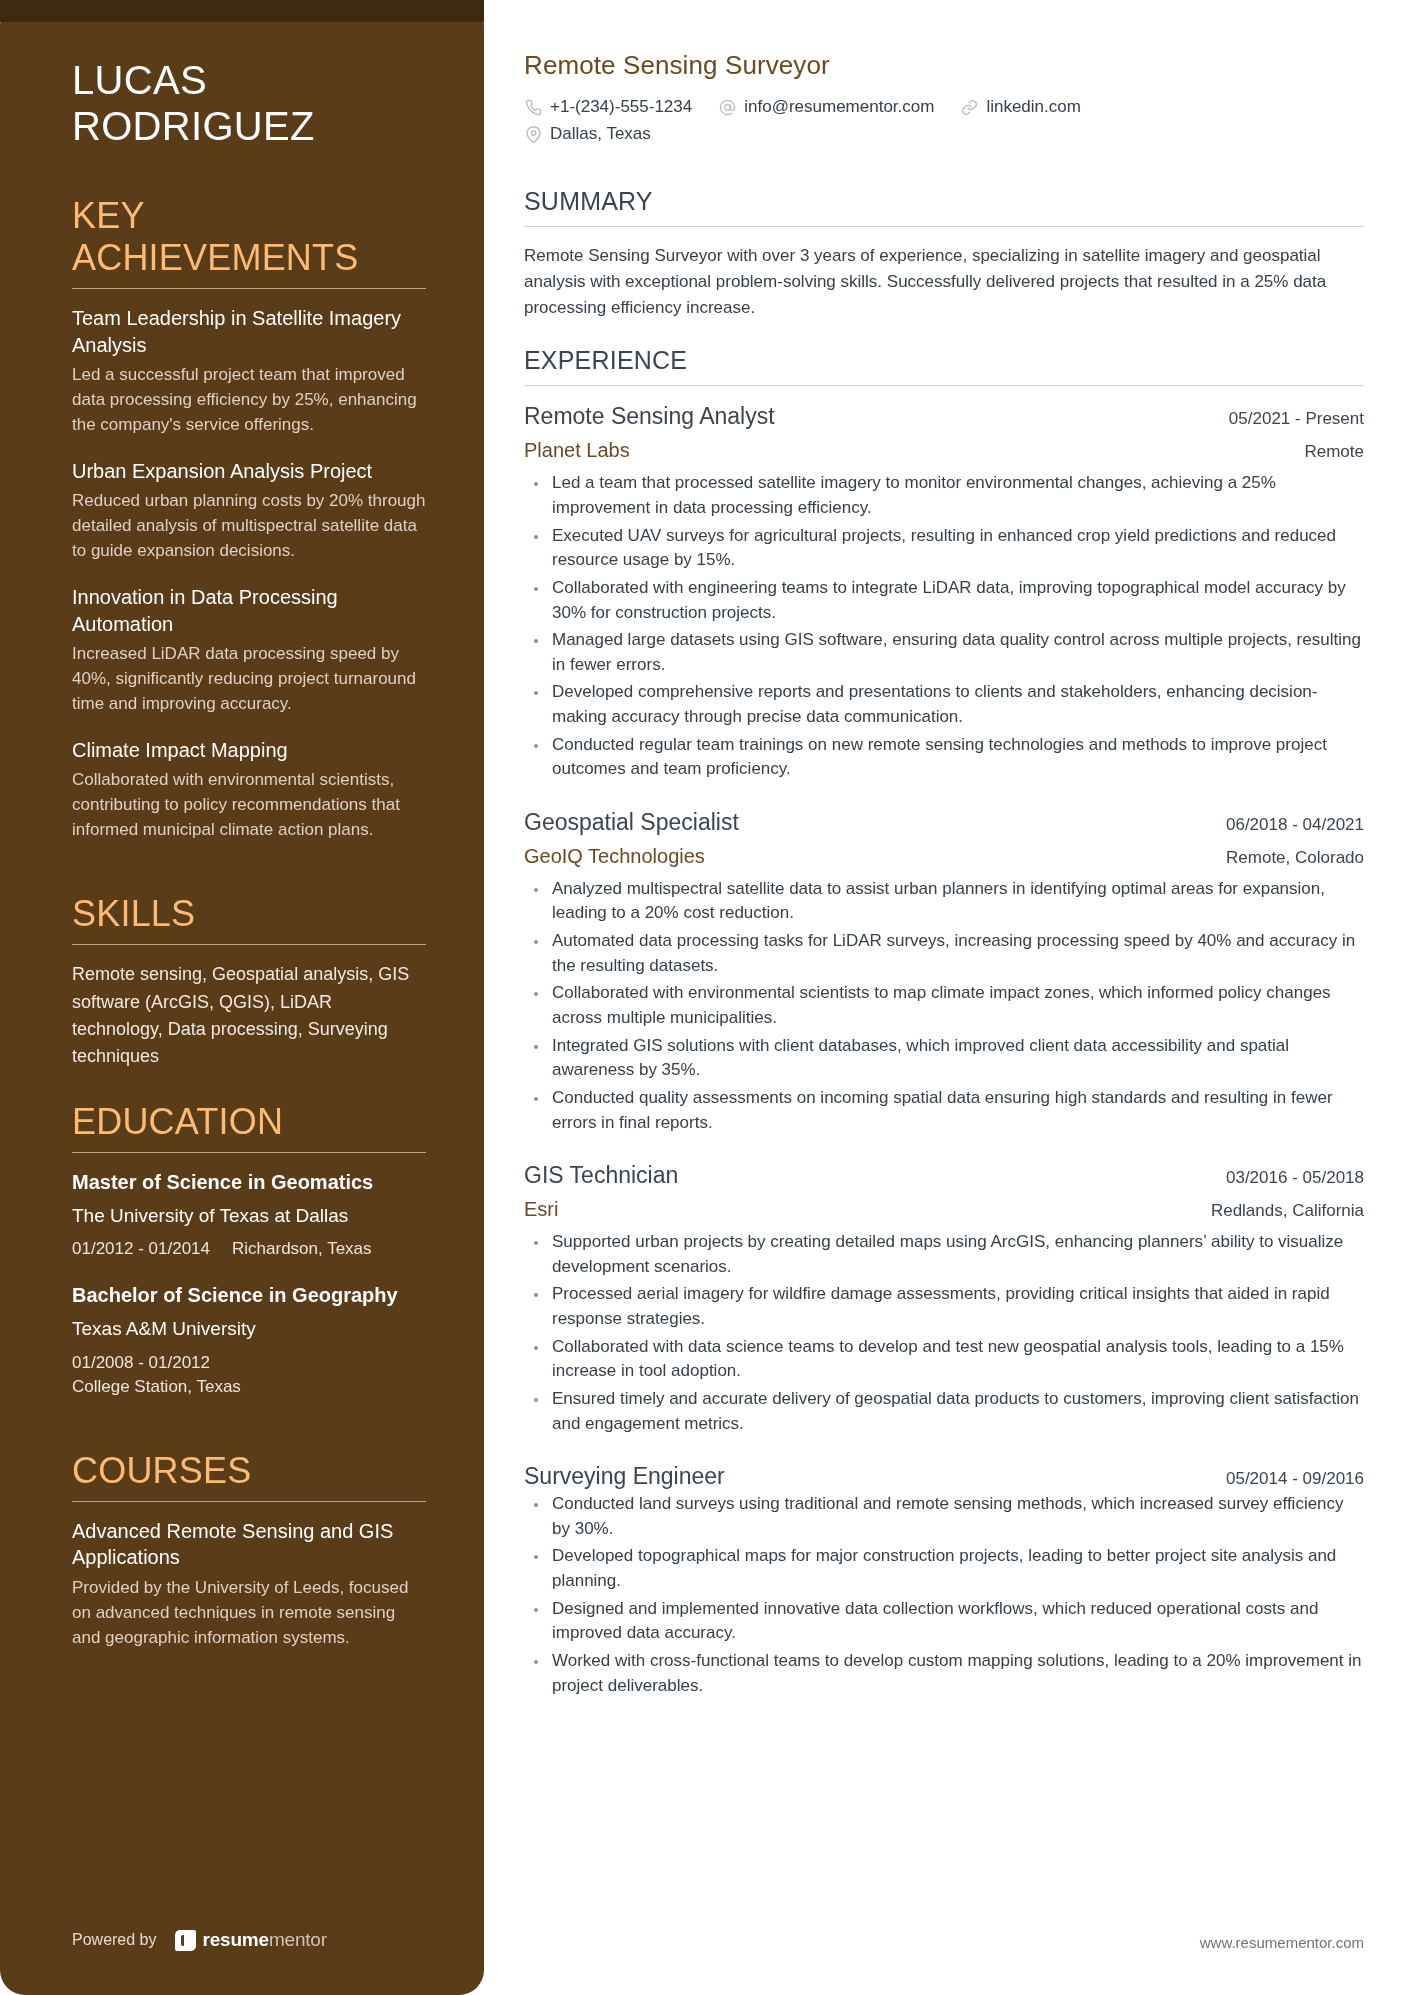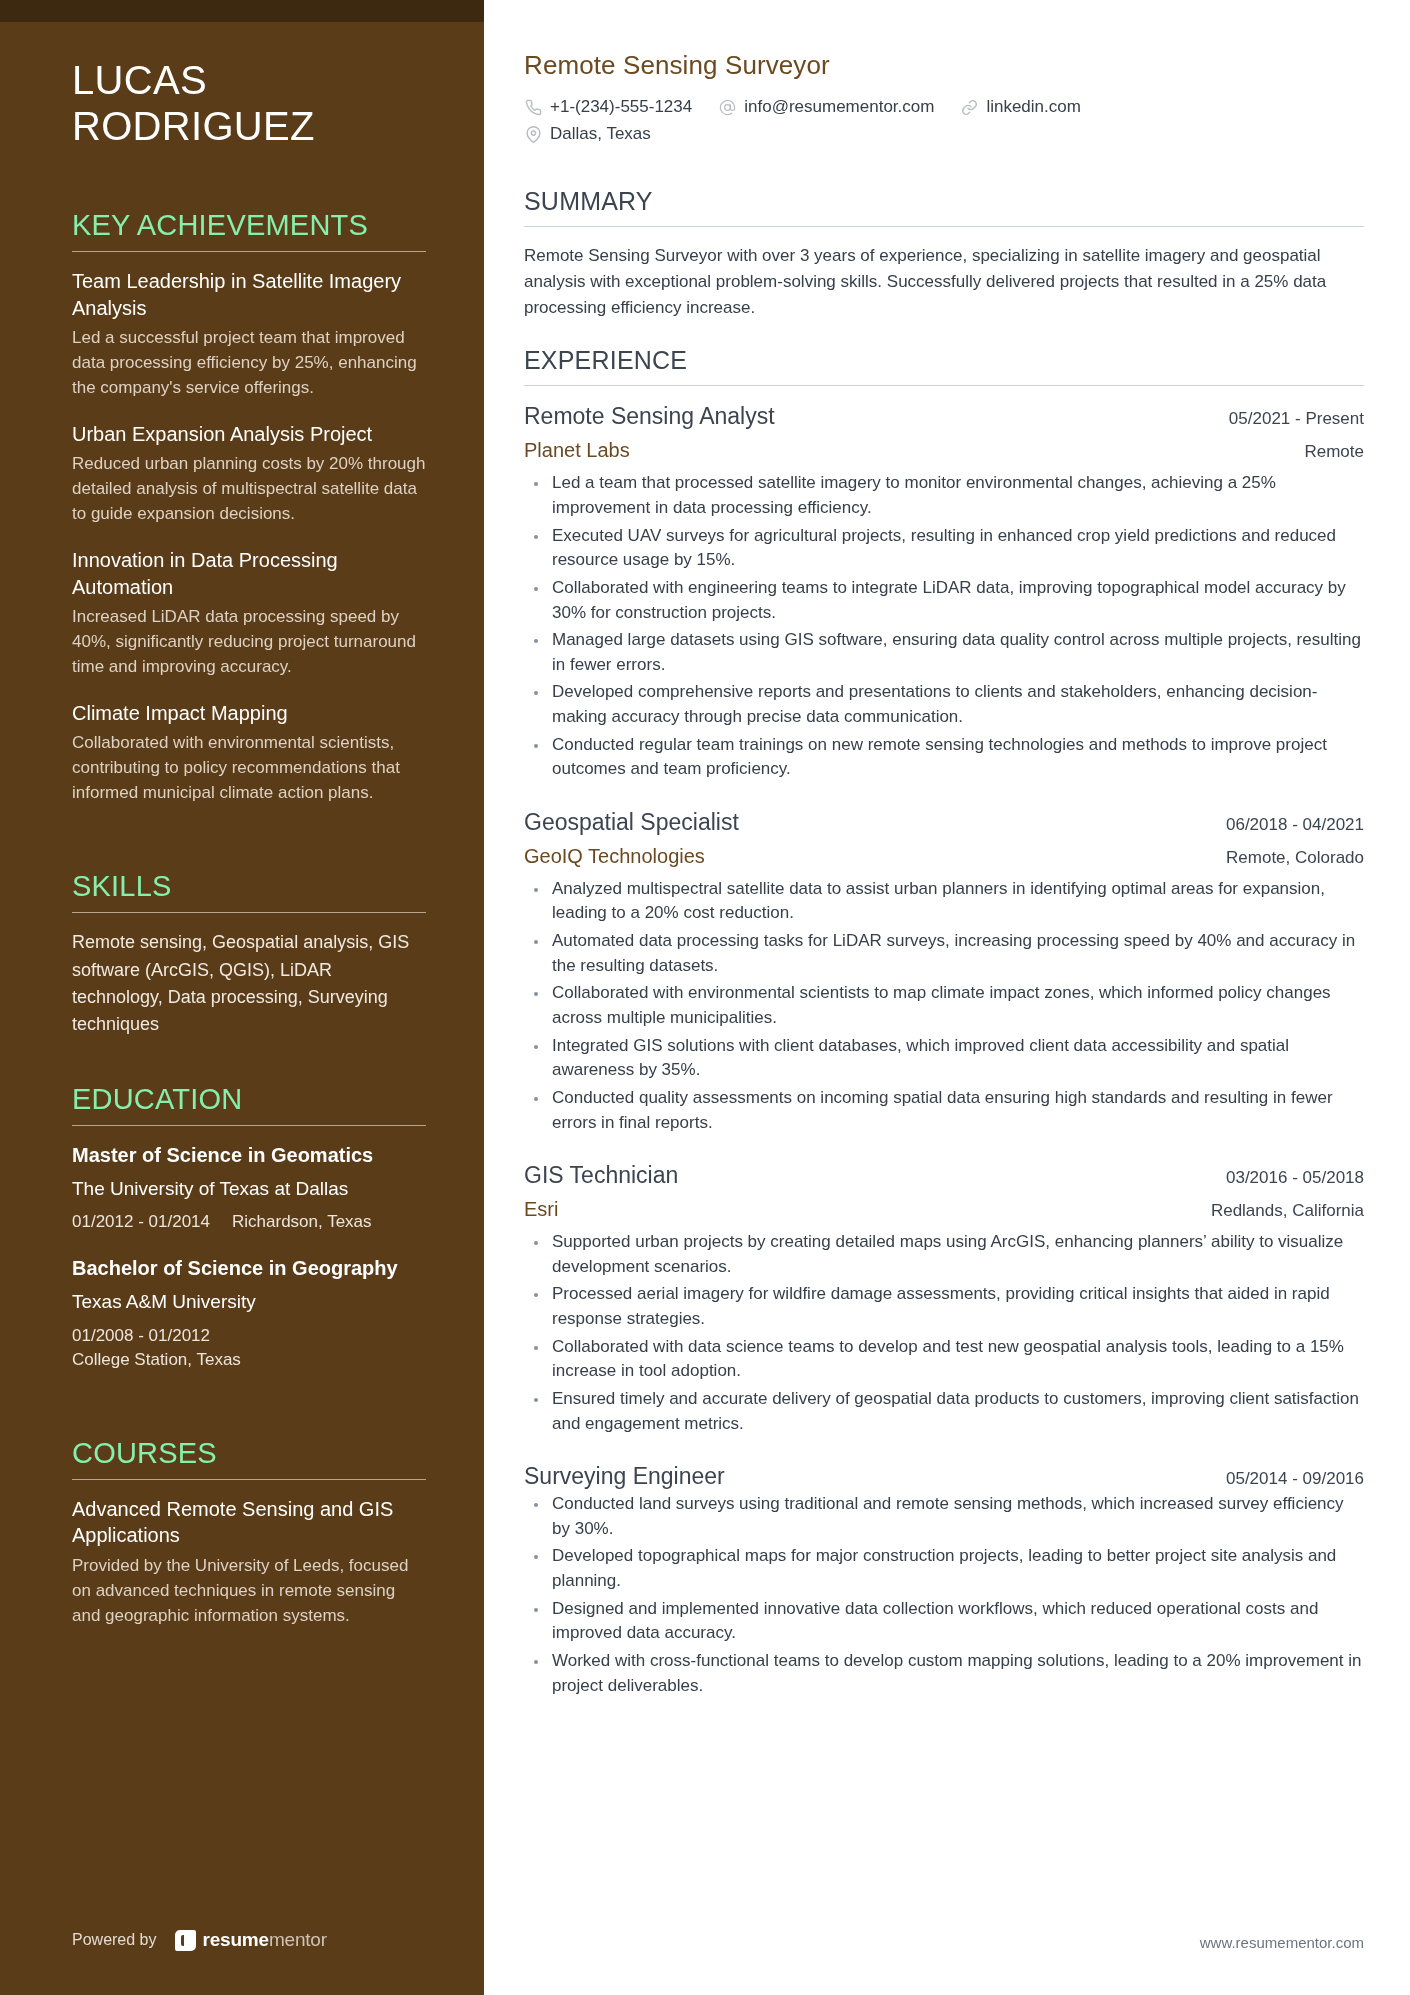--- a/index.html
+++ b/index.html
@@ -22,20 +22,21 @@
   
   .sidebar {
     width: 484px;
     flex: 0 0 484px;
     background: #5a3c19;
     position: relative;
     padding: 0 58px 0 72px;
     color: #ffffff;
     display: flex;
     flex-direction: column;
+    border-radius: 25px;
   }
   .sidebar-topstrip {
     position: absolute;
     top: 0; left: 0; right: 0;
     height: 22px;
     background: #3d2810;
   }
 
   .name-block {
     margin-top: 58px;
@@ -45,26 +46,25 @@
     font-size: 40px;
     line-height: 1.14;
     font-weight: 400;
     letter-spacing: 0.3px;
     color: #ffffff;
   }
 
   .side-section { margin-bottom: 30px; }
 
   .side-heading {
-    font-size: 29px;
+    font-size: 36px;
     font-weight: 400;
     letter-spacing: 0.2px;
-    color: #86efac;
+    color: #fdba74;
     padding-bottom: 9px;
-    margin-top: 14px;
   }
   .side-rule {
     height: 1px;
     background: #b9a68e;
     margin-bottom: 16px;
   }
 
   .ach-item { margin-bottom: 20px; }
   .ach-title {
     font-size: 20px;

